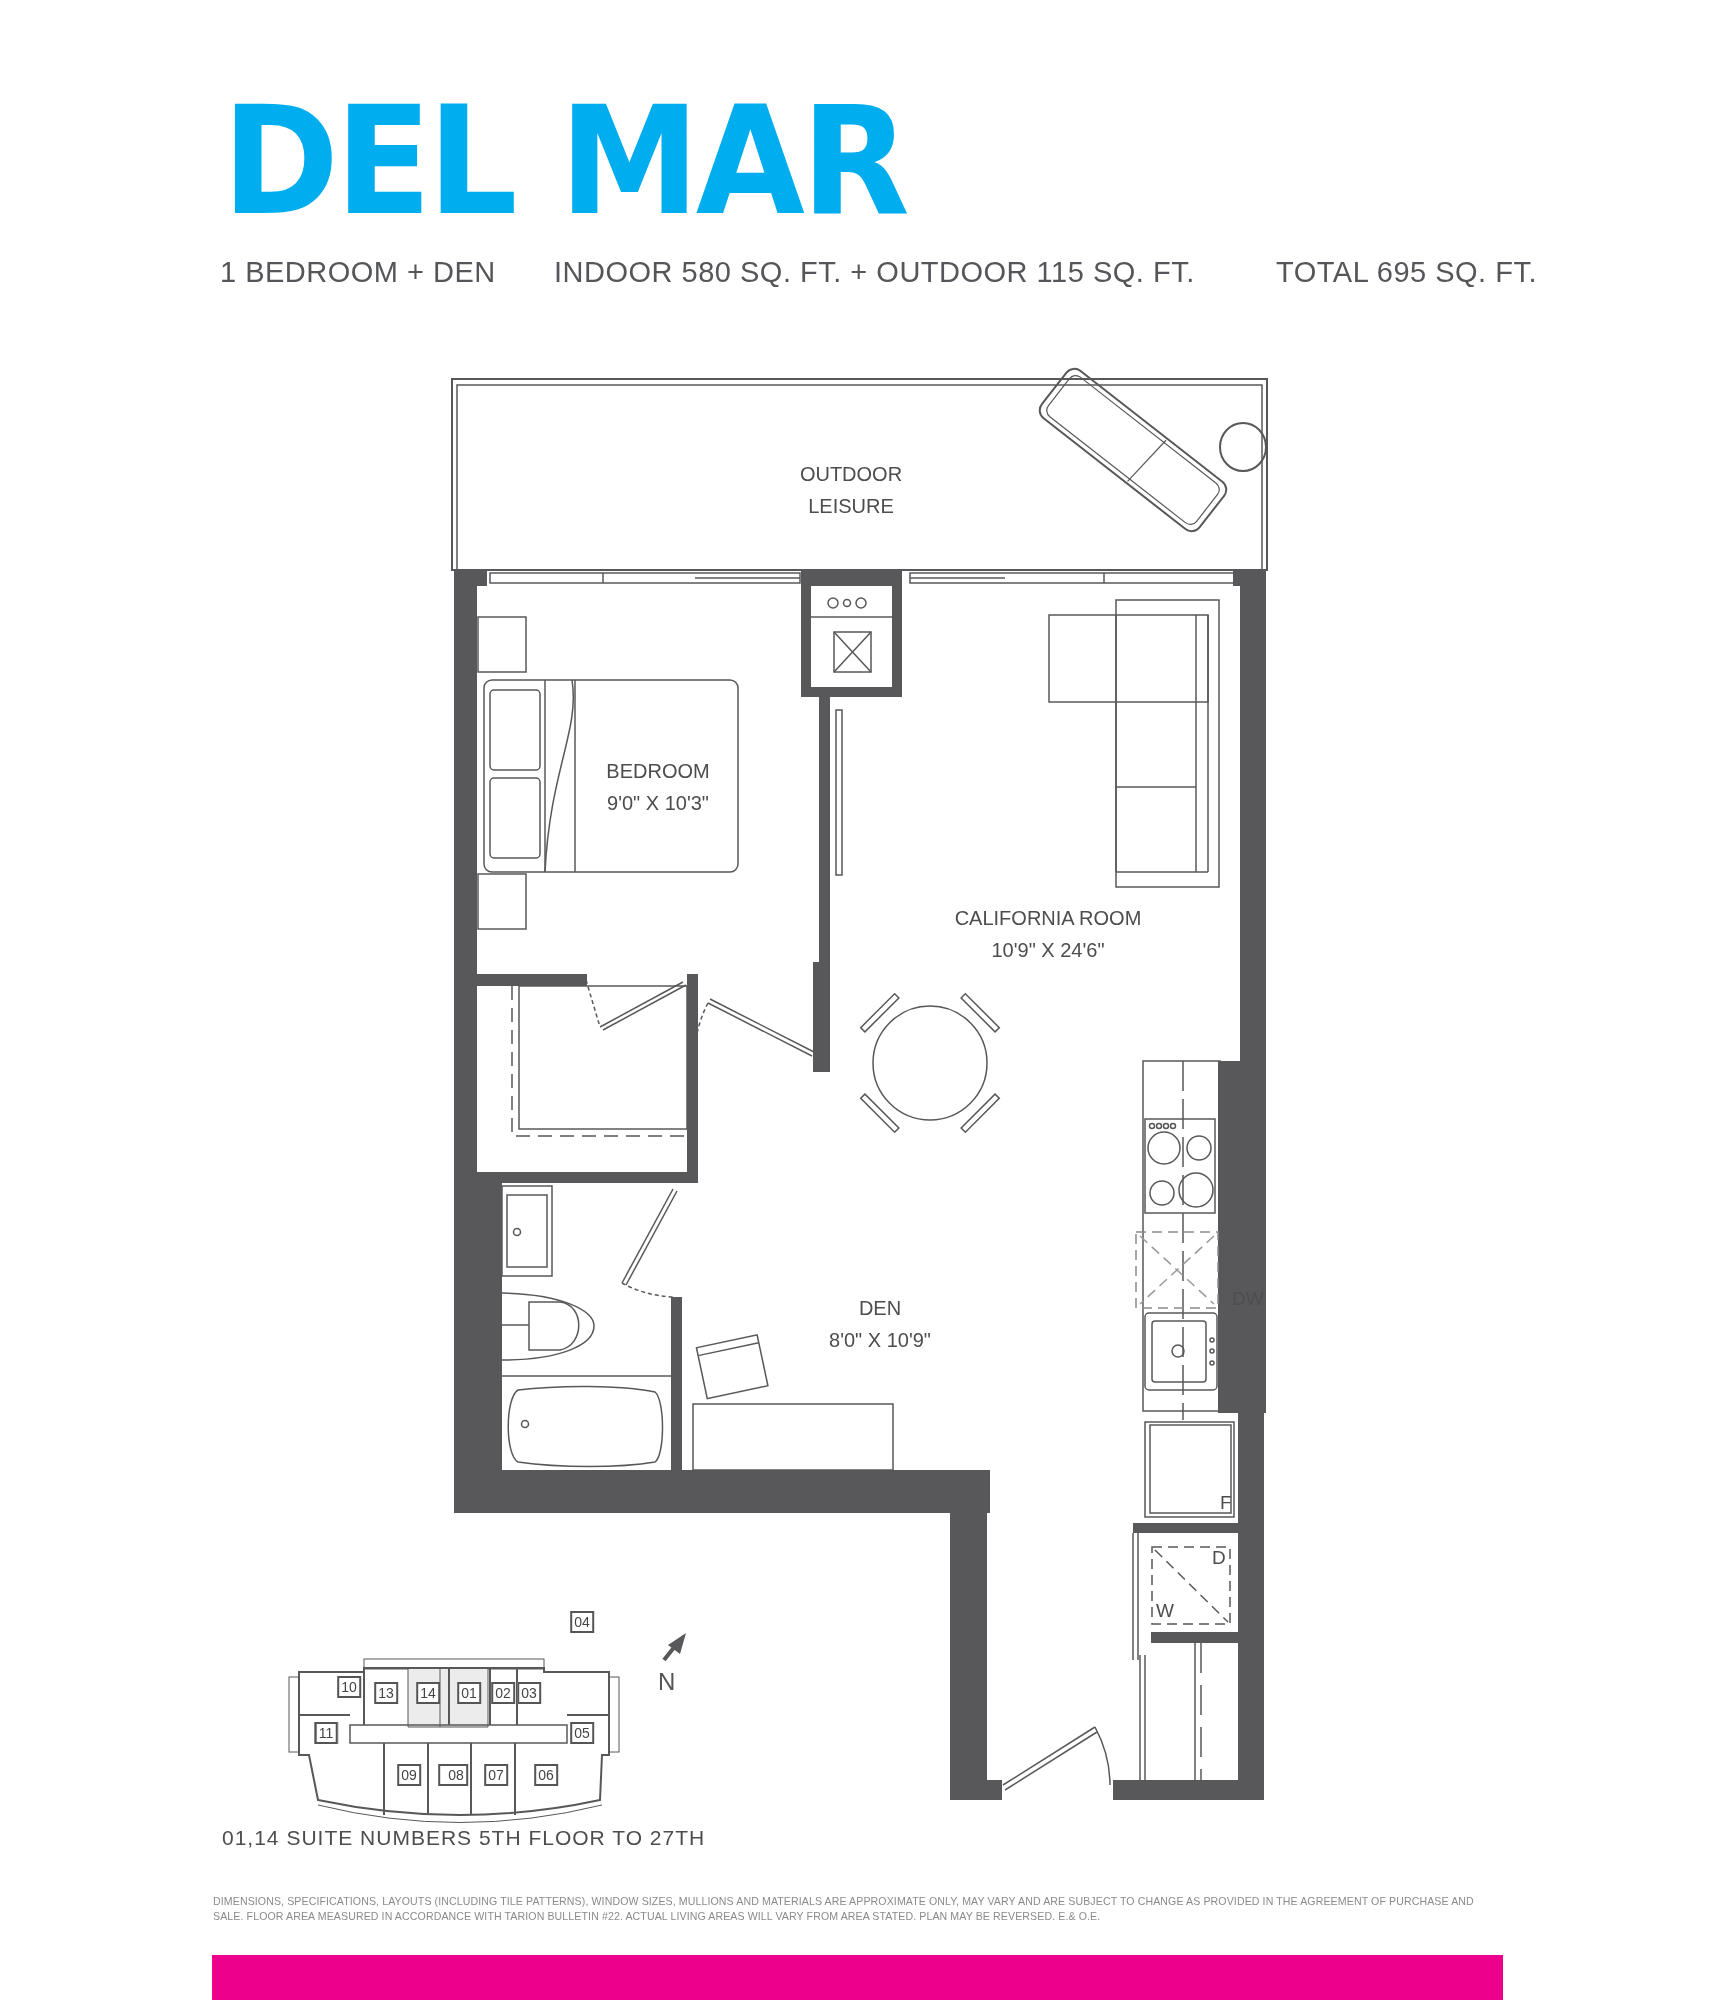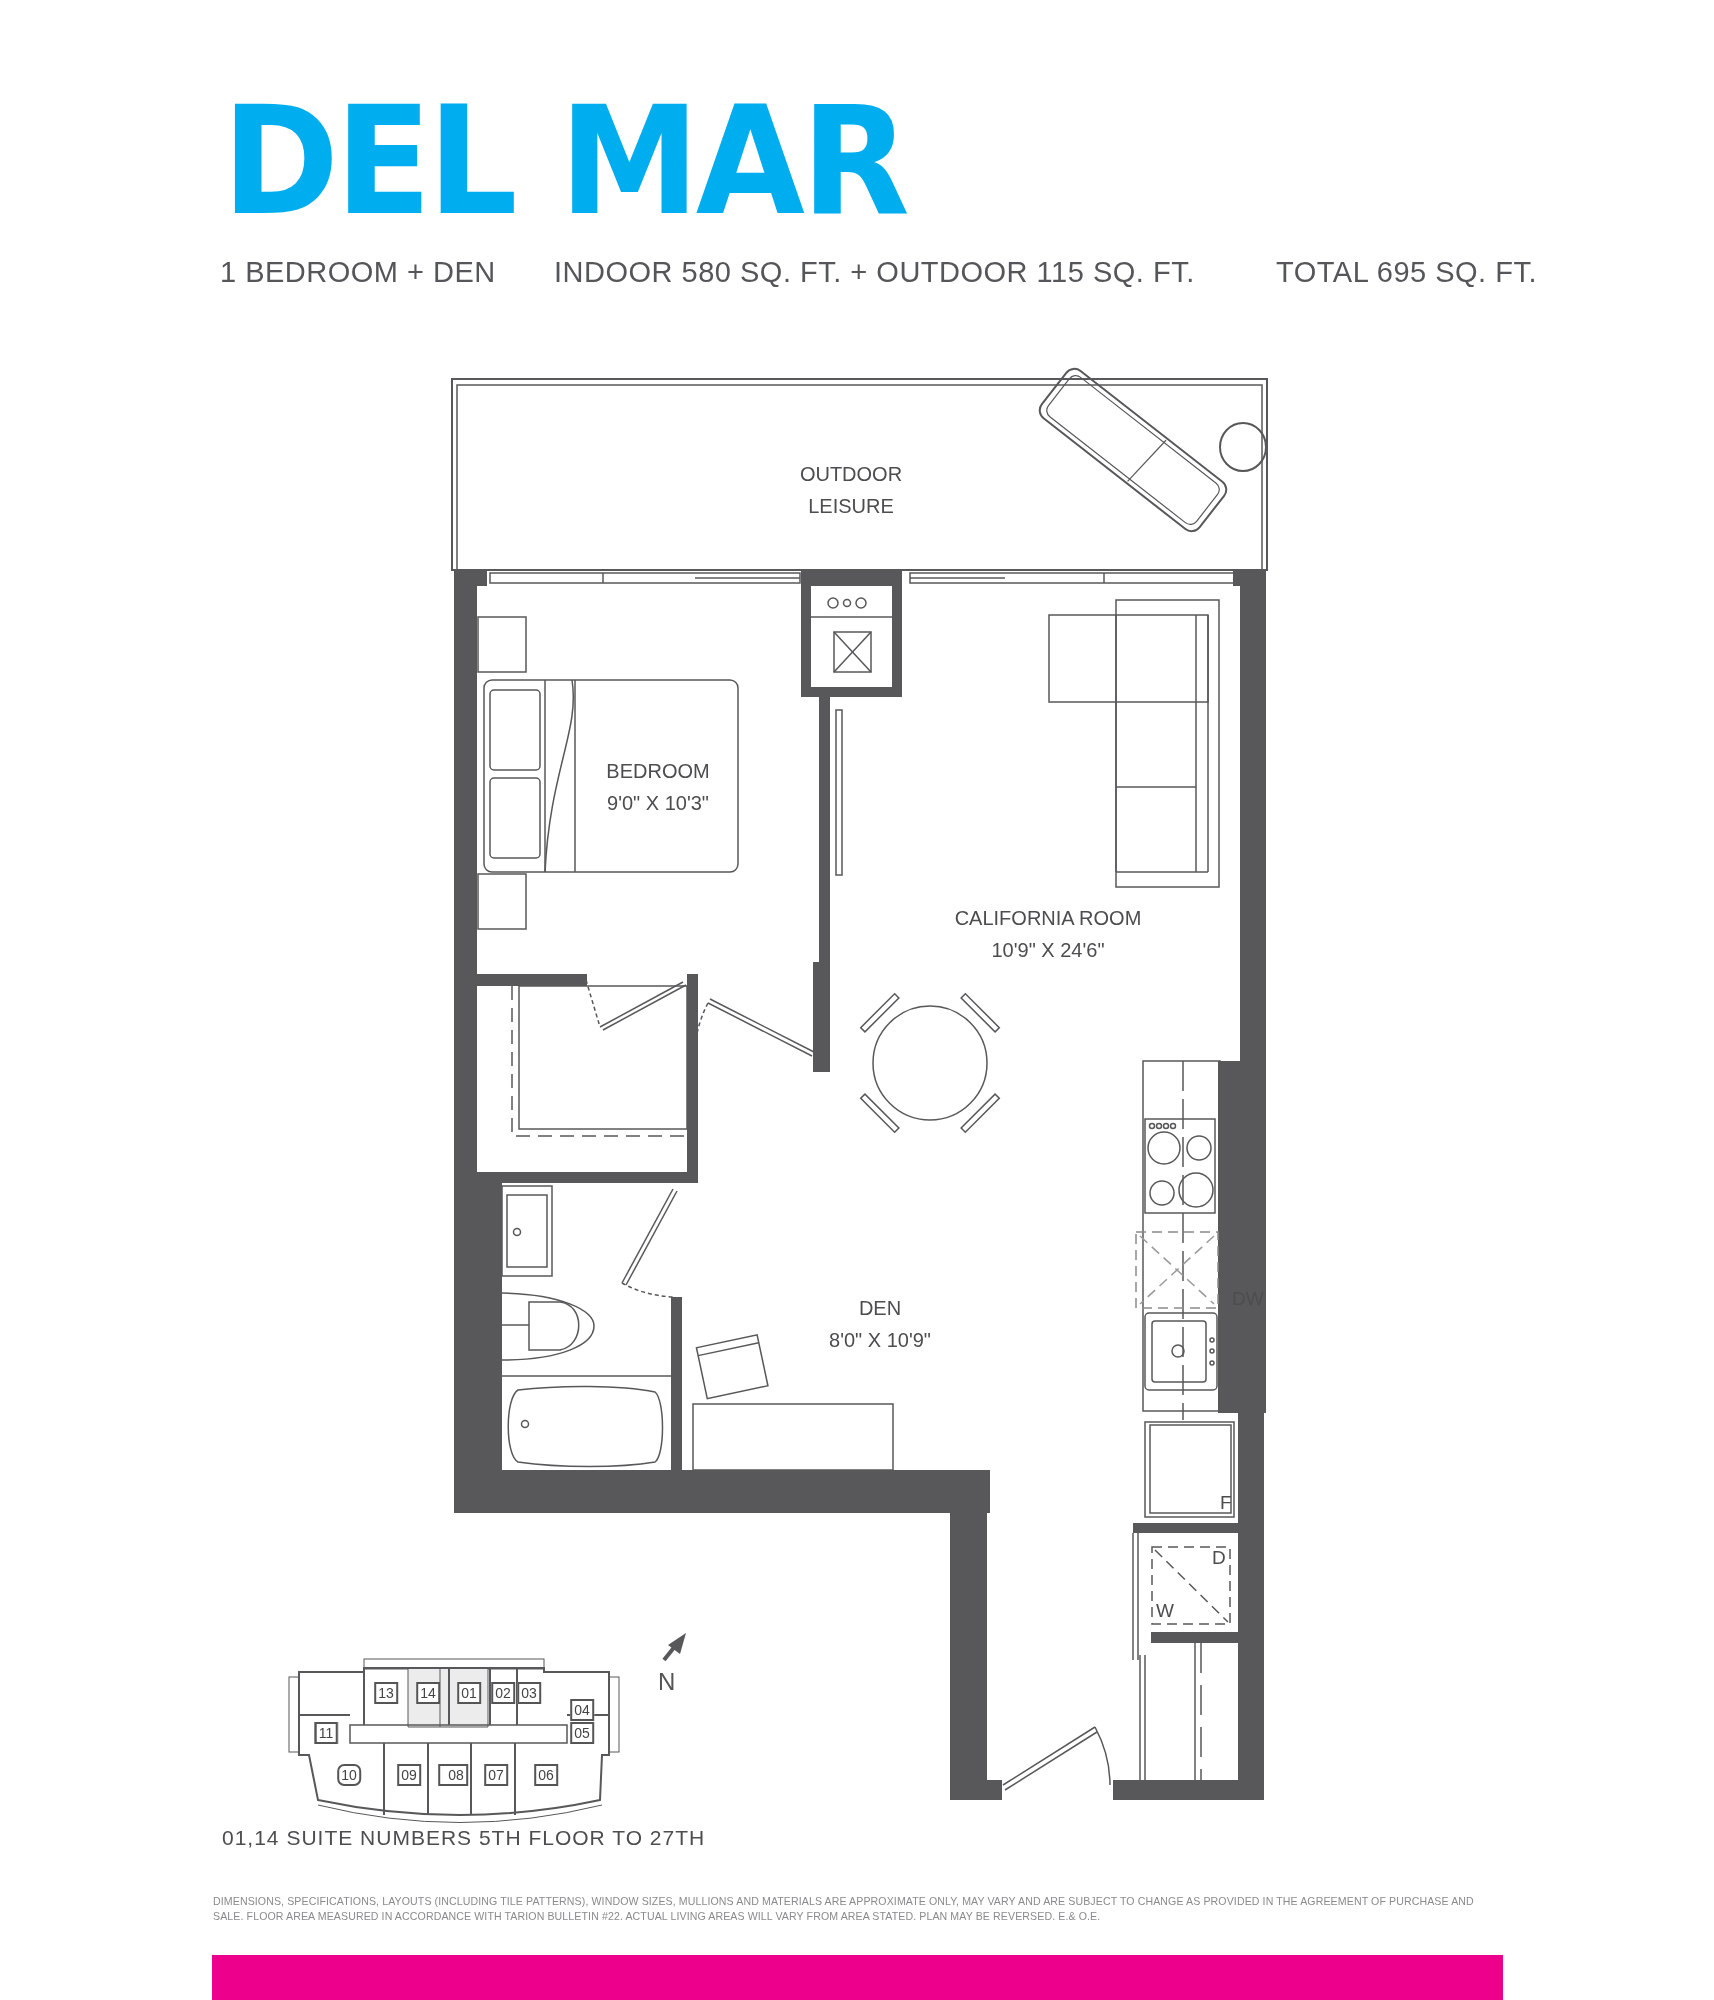--- a/index.html
+++ b/index.html
@@ -267,24 +267,24 @@
 <span class="small-lbl" style="left:1220px;top:1492px;">F</span>
 <span class="small-lbl" style="left:1212px;top:1547px;">D</span>
 <span class="small-lbl" style="left:1156px;top:1600px;">W</span>
 
 <span class="key-lbl" style="left:326px;top:1693px;margin-top:40px;">12</span>
 <span class="key-lbl" style="left:386px;top:1693px;">13</span>
 <span class="key-lbl" style="left:428px;top:1693px;">14</span>
 <span class="key-lbl" style="left:469px;top:1693px;">01</span>
 <span class="key-lbl" style="left:503px;top:1693px;">02</span>
 <span class="key-lbl" style="left:529px;top:1693px;">03</span>
-<span class="key-lbl" style="left:582px;top:1710px;">04</span>
+<span class="key-lbl" style="left:582px;top:1622px;">04</span>
 <span class="key-lbl" style="left:326px;top:1733px;">11</span>
 <span class="key-lbl" style="left:582px;top:1733px;">05</span>
-<span class="key-lbl" style="left:349px;top:1775px;border-radius:7px;">10</span>
+<span class="key-lbl" style="left:349px;top:1687px;">10</span>
 <span class="key-lbl" style="left:409px;top:1775px;">09</span>
 <span class="key-lbl" style="left:453px;top:1775px;padding-left:8px;">08</span>
 <span class="key-lbl" style="left:496px;top:1775px;">07</span>
 <span class="key-lbl" style="left:546px;top:1775px;">06</span>
 
 <span class="north" style="left:658px;top:1668px;transform:none;font-size:24px;">N</span>
 
 <div class="caption">01,14 SUITE NUMBERS 5TH FLOOR TO 27TH</div>
 
 <div class="disclaimer">DIMENSIONS, SPECIFICATIONS, LAYOUTS (INCLUDING TILE PATTERNS), WINDOW SIZES, MULLIONS AND MATERIALS ARE APPROXIMATE ONLY, MAY VARY AND ARE SUBJECT TO CHANGE AS PROVIDED IN THE AGREEMENT OF PURCHASE AND SALE. FLOOR AREA MEASURED IN ACCORDANCE WITH TARION BULLETIN #22.  ACTUAL LIVING AREAS WILL VARY FROM AREA STATED. PLAN MAY BE REVERSED. E.&amp; O.E.</div>

